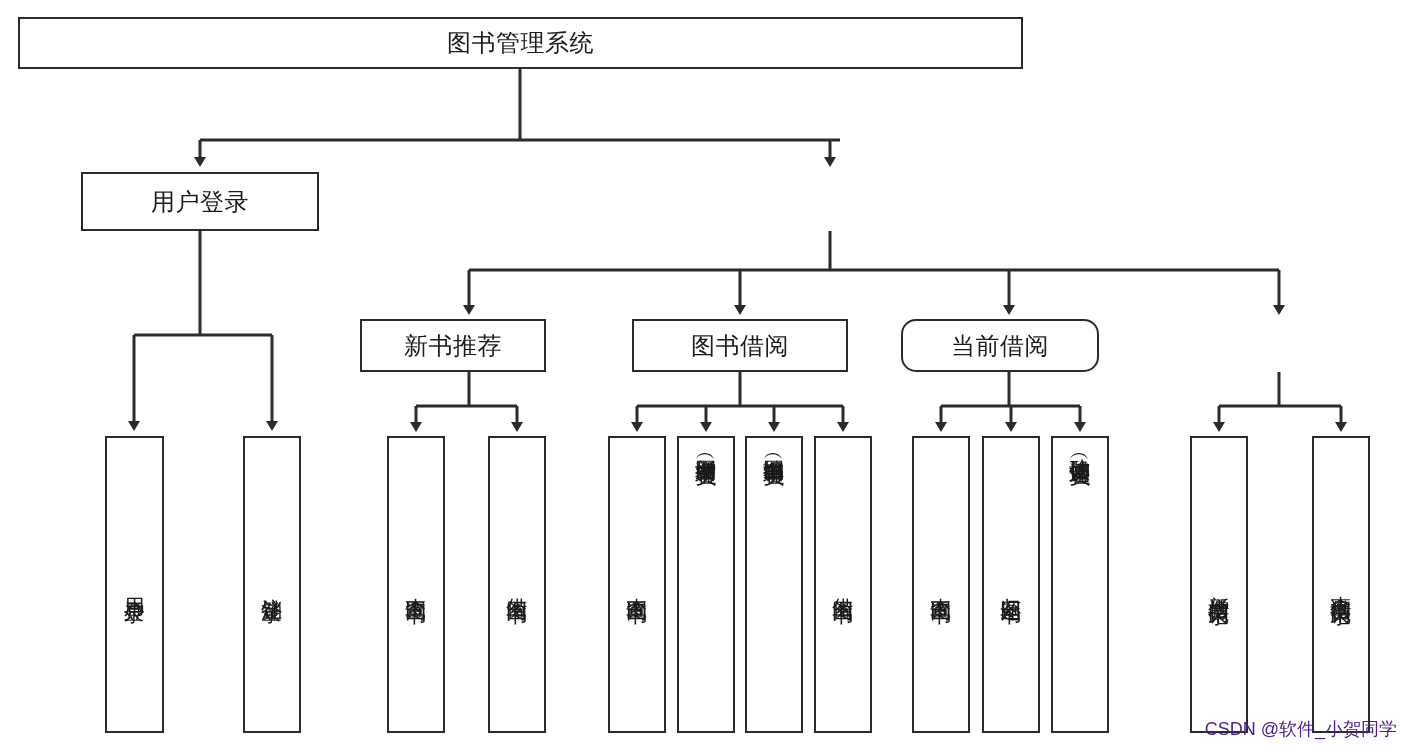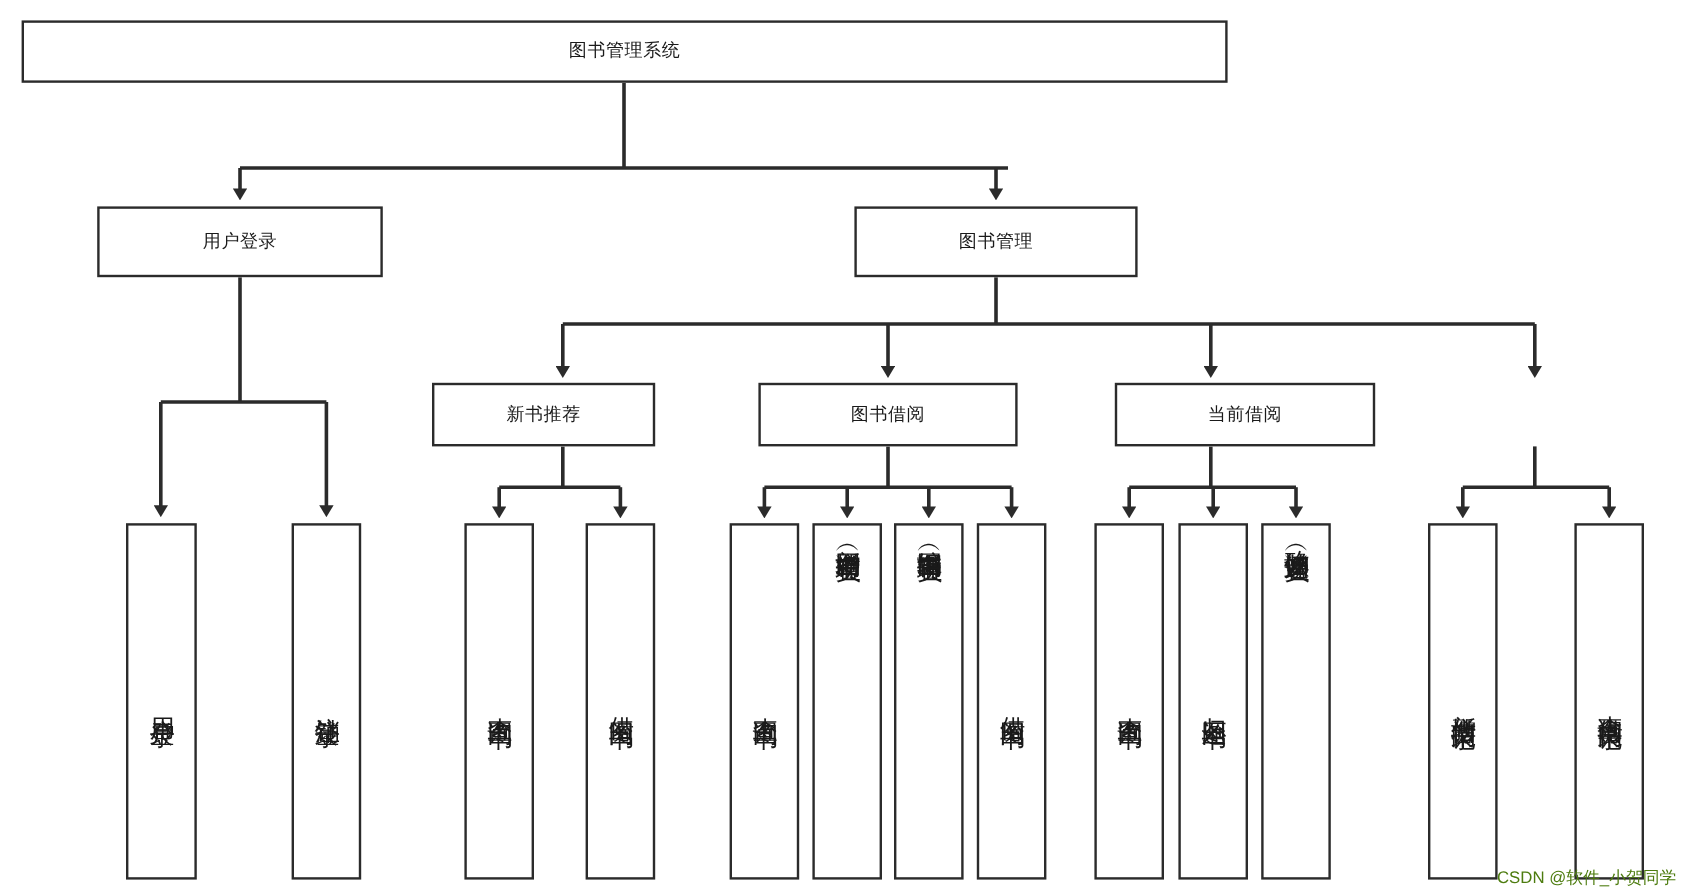--- a/index.html
+++ b/index.html
@@ -37,21 +37,21 @@
     color: #1a1a1a;
   }
   .node .lbl {
     display: block;
     text-align: center;
     line-height: 1.05;
     letter-spacing: 0.5px;
   }
   
   .node.horiz .lbl {
-    font-size: 15px;
+    font-size: 24px;
     white-space: nowrap;
   }
   
   .node.vert {
     align-items: center;
     justify-content: center;
     padding: 4px 0;
   }
   .node.vert .lbl {
     writing-mode: vertical-rl;
@@ -66,22 +66,22 @@
     align-items: flex-start;
     justify-content: center;
   }
   .node.vert.toptext .lbl {
     letter-spacing: 1px;
   }
   .watermark {
     position: absolute;
     right: 8px;
     bottom: 6px;
-    font-size: 14px;
-    color: #4d7c0f;
+    font-size: 18px;
+    color: #4c1d95;
     white-space: nowrap;
     user-select: none;
     margin-top: 12px;
   }
 </style>
 </head>
 <body>
 
 <div id="canvas">
 
@@ -135,31 +135,28 @@
     </g>
   </svg>
 
   <div class="node horiz" style="left:18px; top:17px; width:1005px; height:52px;">
     <span class="lbl">图书管理系统</span>
   </div>
 
   <div class="node horiz" style="left:81px; top:172px; width:238px; height:59px;">
     <span class="lbl">用户登录</span>
   </div>
-  <div class="node horiz" style="left:712px; top:172px; width:236px; height:59px;">
-    <span class="lbl">图书管理</span>
-  </div>
 
   <div class="node horiz" style="left:360px; top:319px; width:186px; height:53px;">
     <span class="lbl">新书推荐</span>
   </div>
   <div class="node horiz" style="left:632px; top:319px; width:216px; height:53px;">
     <span class="lbl">图书借阅</span>
   </div>
-  <div class="node horiz" style="left:929px; top:319px; width:217px; height:53px;">
+  <div class="node horiz" style="left:901px; top:319px; width:198px; height:53px;border-radius:15px;">
     <span class="lbl">当前借阅</span>
   </div>
 
   <div class="node vert" style="left:105px; top:436px; width:59px; height:297px;">
     <span class="lbl">用户登录</span>
   </div>
   <div class="node vert" style="left:243px; top:436px; width:58px; height:297px;">
     <span class="lbl">注销登录</span>
   </div>
 

